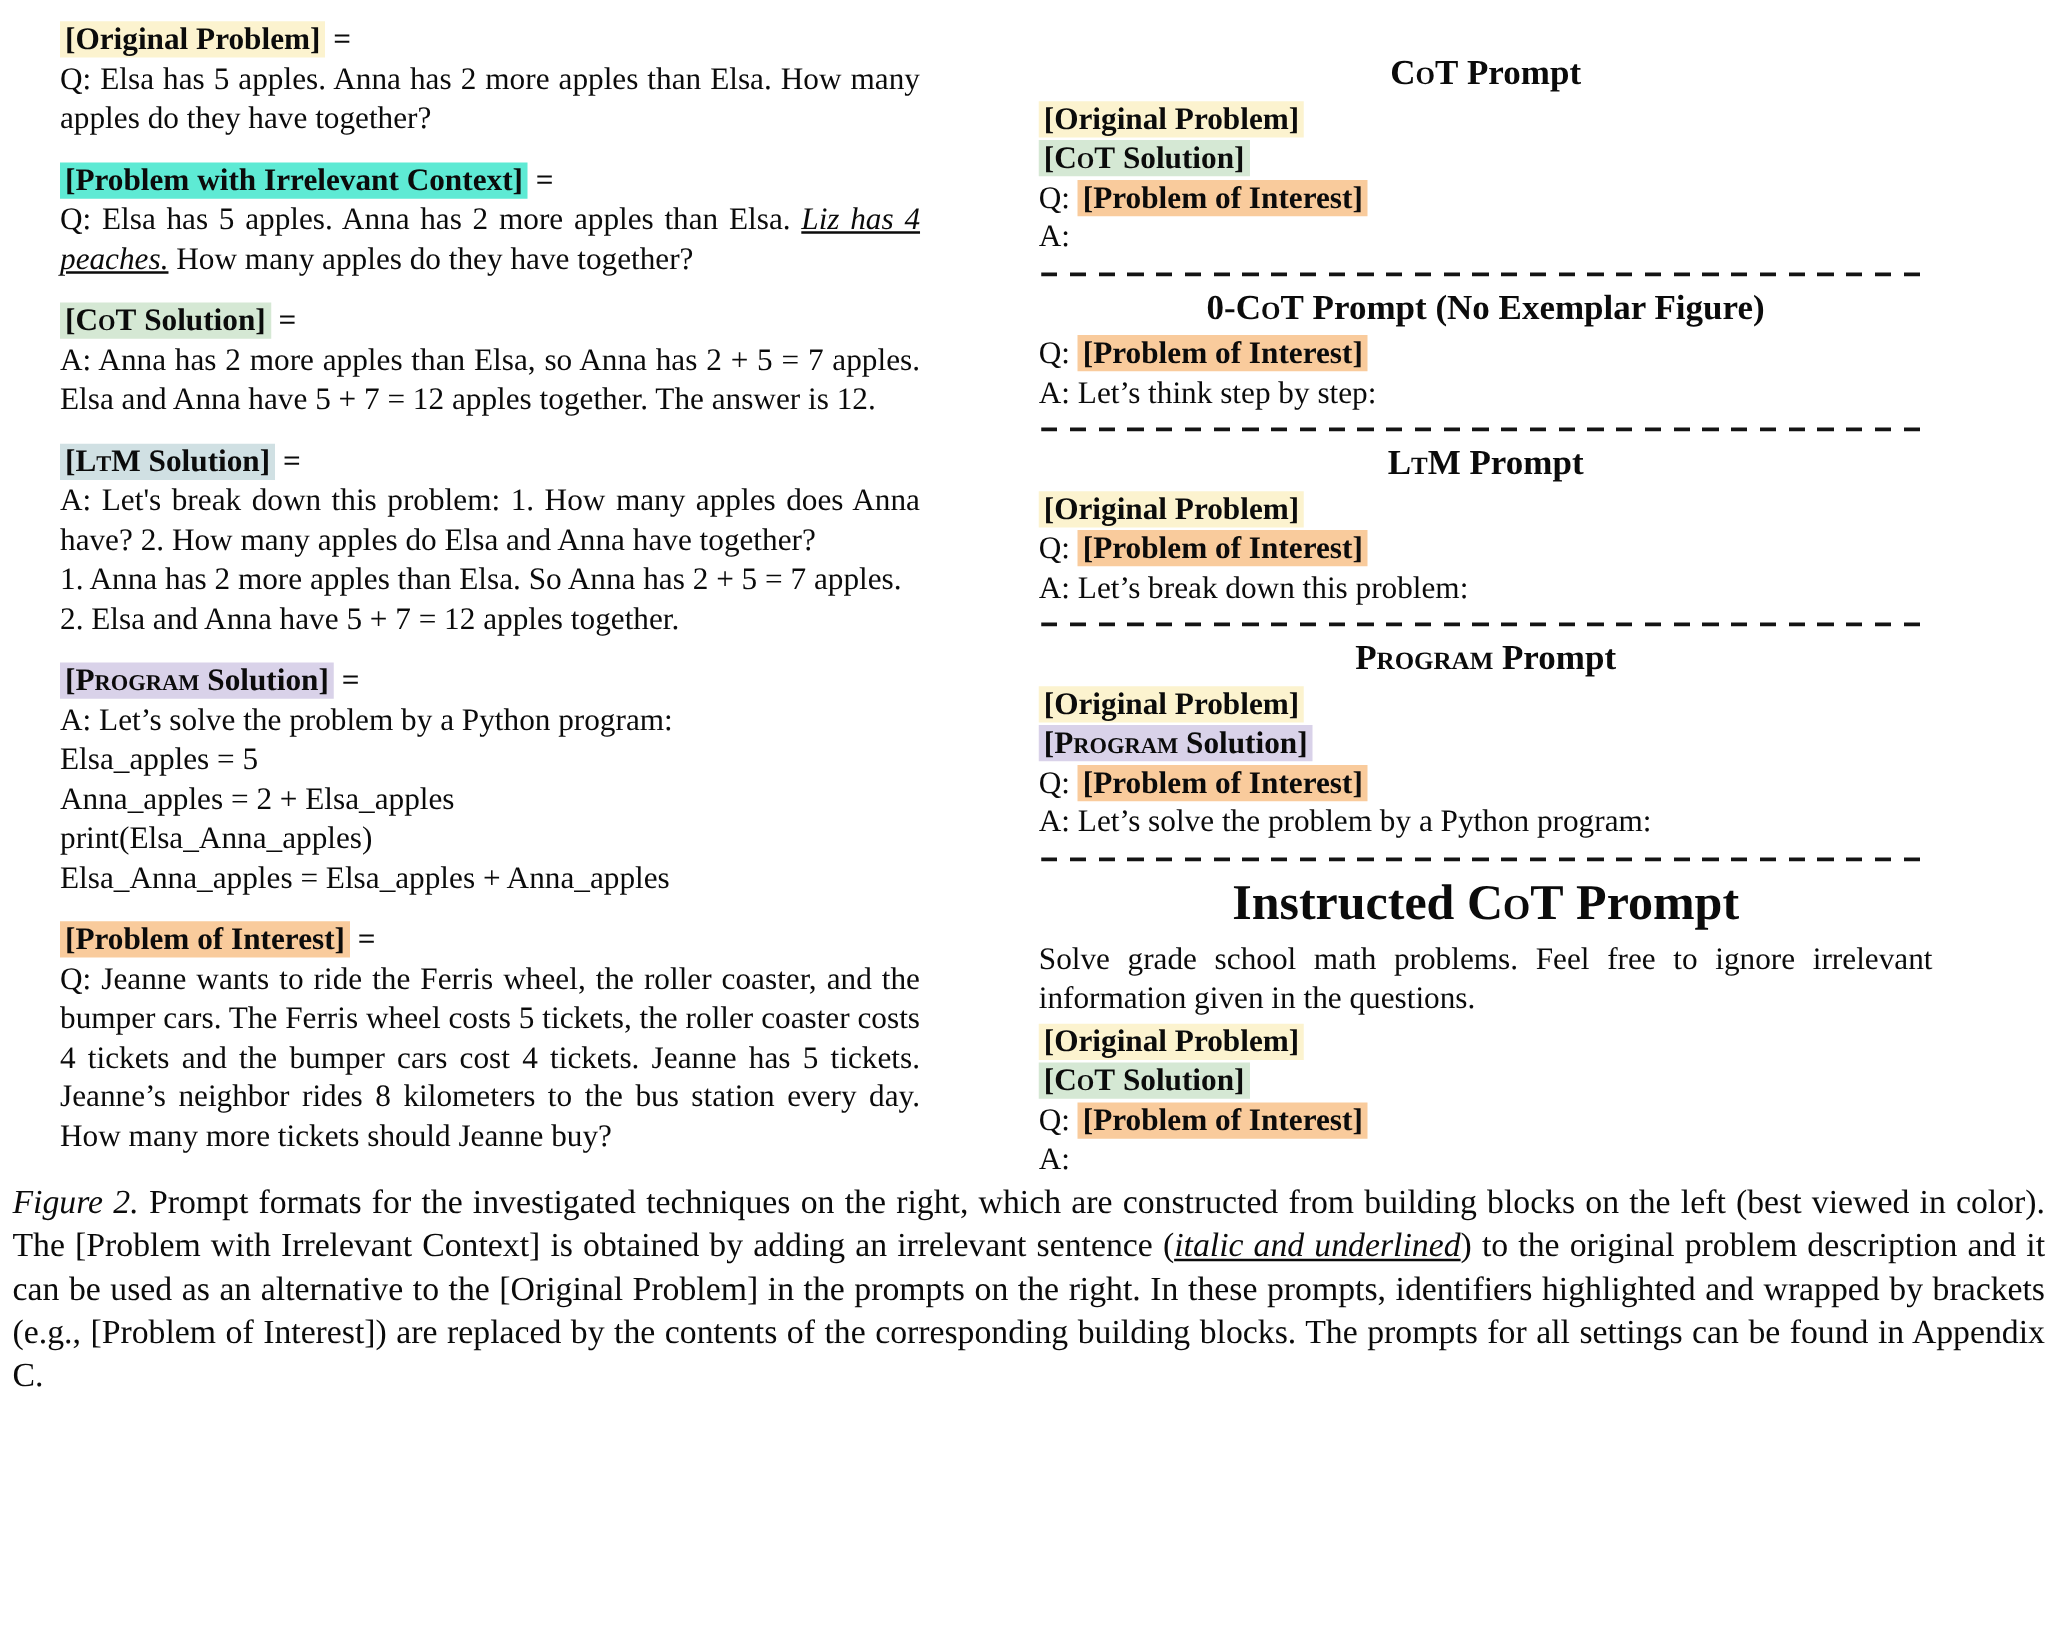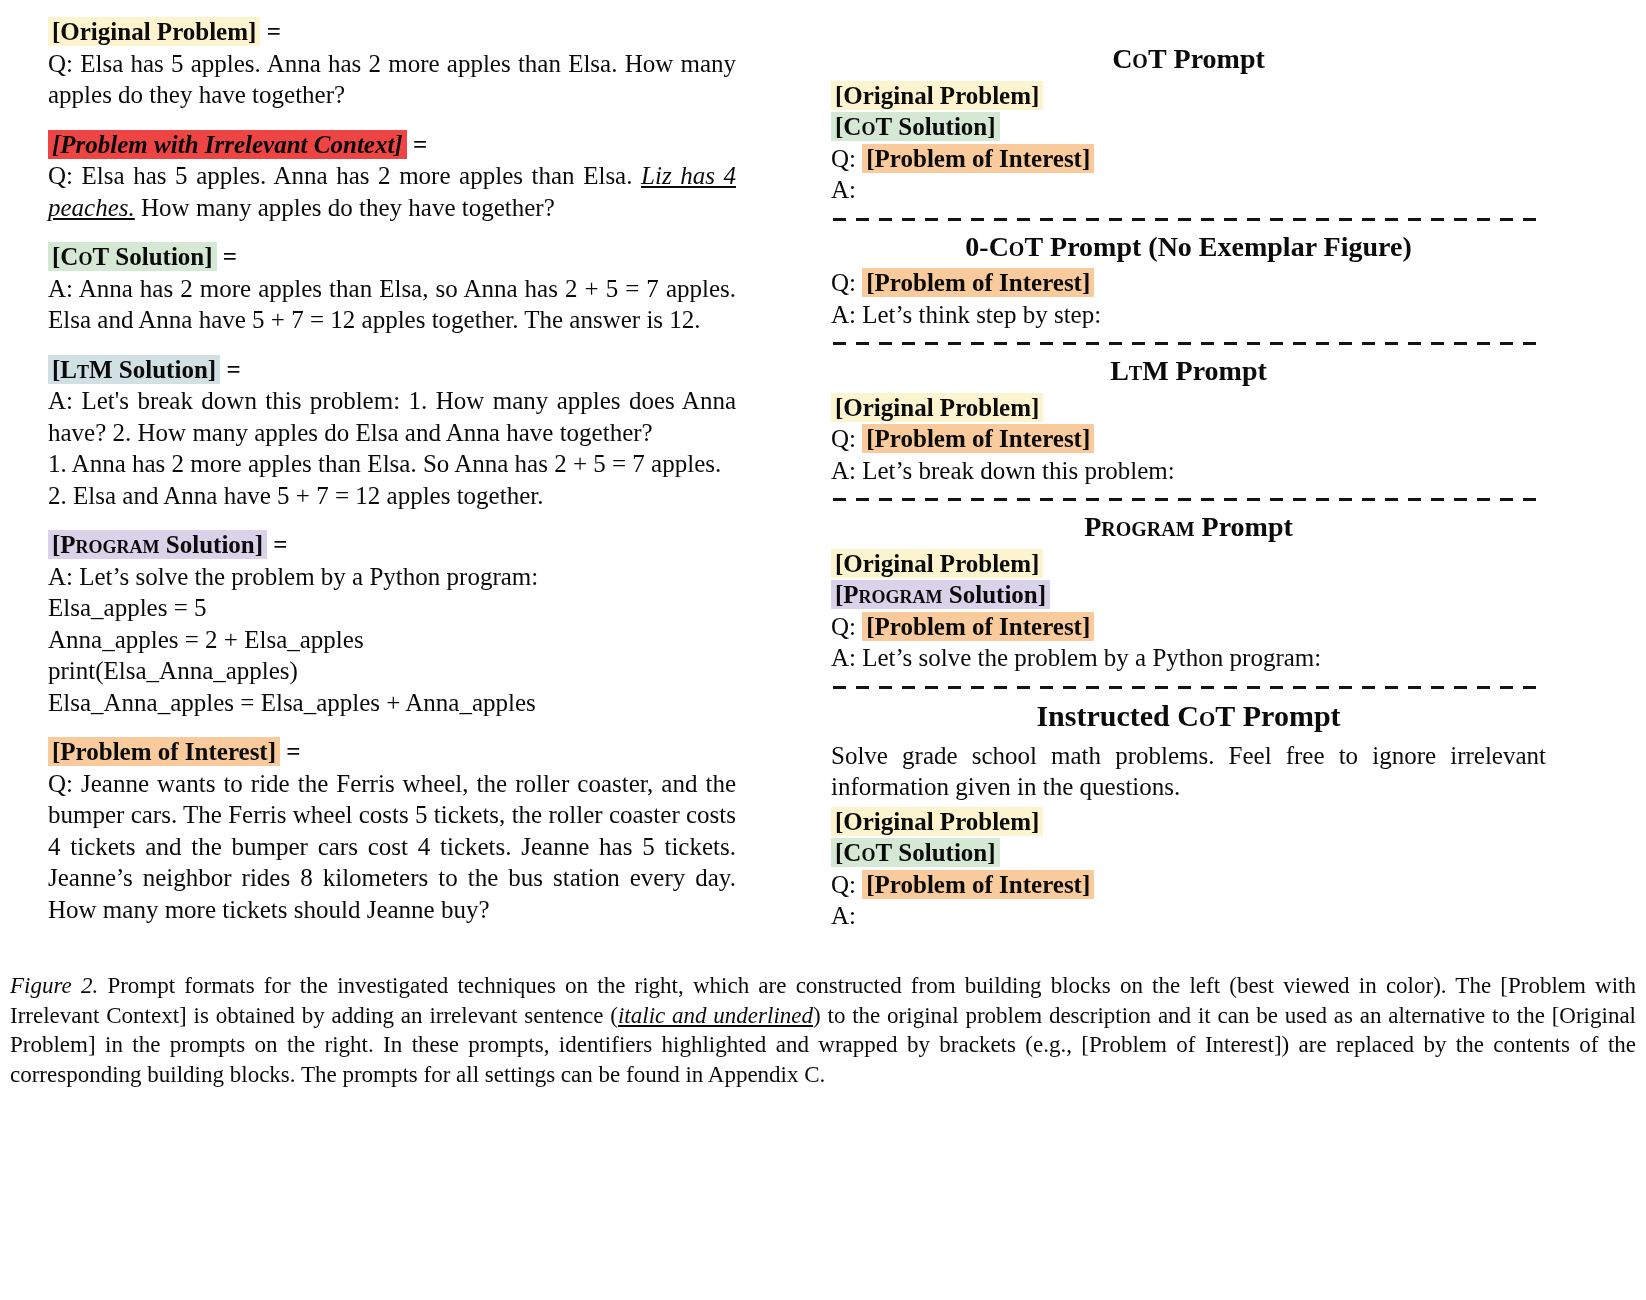--- a/index.html
+++ b/index.html
@@ -16,46 +16,46 @@
   .right-col { width: 715px; flex: 0 0 auto; margin-left: 95px; padding-top: 26px; }
 
   .block { margin-bottom: 18px; }
   .block-label { font-weight: bold; }
   .chip { font-weight: bold; padding: 1px 4px; }
   .sc { font-variant: small-caps; }
   .emph { font-style: italic; text-decoration: underline; }
   .body-text, .body-line { text-align: justify; }
 
   .section-title { text-align: center; font-weight: bold; font-size: 28px; line-height: 1.2; margin-bottom: 4px; }
-  .section-title--large { font-size: 30px; margin-bottom: 6px; }
+  .section-title--large { font-size: 40px; margin-bottom: 6px; }
   .prompt-section .line { margin: 0; }
   .prompt-section .intro { text-align: justify; margin-bottom: 3px; }
   .dashed-separator {
     height: 3px; margin: 12px 2px 9px 2px;
     background: repeating-linear-gradient(90deg, #141414 0 13px, transparent 13px 23px);
   }
 
-  .caption { margin-top: 28px; text-align: justify; font-size: 23px; line-height: 1.29; }
+  .caption { text-align: justify; font-size: 27px; line-height: 1.29; }
   .figure-label { font-style: italic; }
 </style>
 </head>
 <body>
 
 <div class="page">
   <div class="columns">
 
     <div class="left-col">
 
       <div class="block">
         <div class="block-label"><span class="chip" style="background-color: rgb(252, 243, 207);"><span class="sc"></span><span>[Original Problem]</span></span><span> =</span></div>
         <div class="body-text">Q: Elsa has 5 apples. Anna has 2 more apples than Elsa. How many apples do they have together?</div>
       </div>
 
       <div class="block">
-        <div class="block-label"><span class="chip" style="background-color: #ef4444; font-style: italic;"><span class="sc"></span><span>[Problem with Irrelevant Context]</span></span><span> =</span></div>
+        <div class="block-label"><span class="chip" style="background-color: #5eead4;"><span class="sc"></span><span>[Problem with Irrelevant Context]</span></span><span> =</span></div>
         <div class="body-text"><span>Q: Elsa has 5 apples. Anna has 2 more apples than Elsa. </span><span class="emph">Liz has 4 peaches.</span><span> How many apples do they have together?</span></div>
       </div>
 
       <div class="block">
         <div class="block-label"><span class="chip" style="background-color: rgb(213, 232, 212);"><span class="sc">[CoT</span><span> Solution]</span></span><span> =</span></div>
         <div class="body-text">A: Anna has 2 more apples than Elsa, so Anna has 2 + 5 = 7 apples. Elsa and Anna have 5 + 7 = 12 apples together. The answer is 12.</div>
       </div>
 
       <div class="block">
         <div class="block-label"><span class="chip" style="background-color: rgb(208, 224, 227);"><span class="sc">[LtM</span><span> Solution]</span></span><span> =</span></div>

